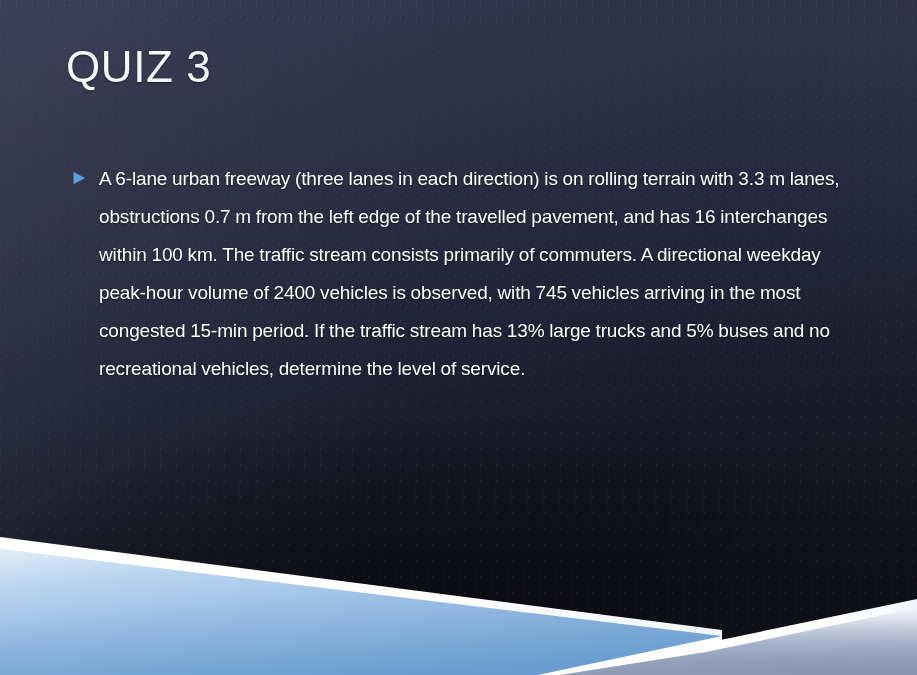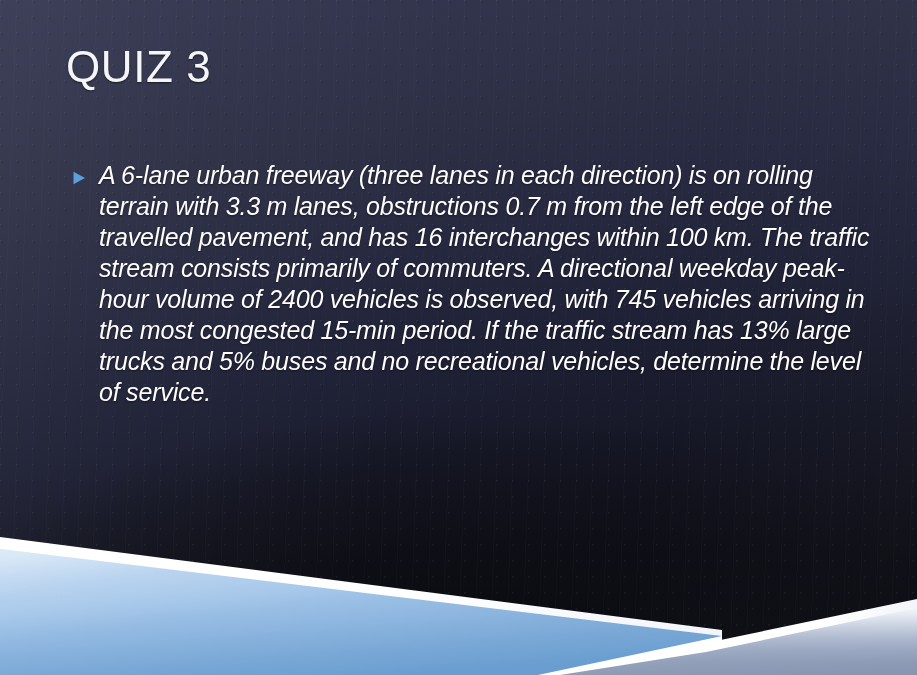--- a/index.html
+++ b/index.html
@@ -96,26 +96,25 @@
     flex: 0 0 auto;
     width: 14px;
     height: 14px;
     margin-top: 11px;
     margin-right: 13px;
   }
   .bullet-marker svg { display: block; }
   .bullet-text {
     flex: 1 1 auto;
     color: #ffffff;
-    font-size: 25px;
-    line-height: 31px;
+    font-size: 19px;
+    line-height: 38px;
     letter-spacing: -0.15px;
     word-spacing: -0.3px;
     text-shadow: 0 1px 2px rgba(0,0,0,0.5);
-    font-style: italic;
   }
 
   
   .deco {
     position: absolute;
     left: 0;
     top: 0;
     width: 917px;
     height: 675px;
     pointer-events: none;

